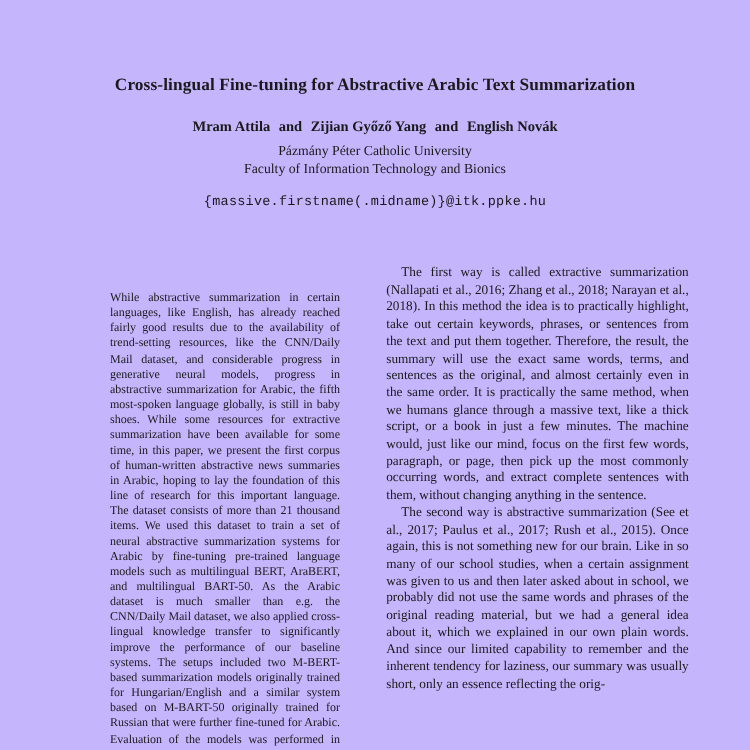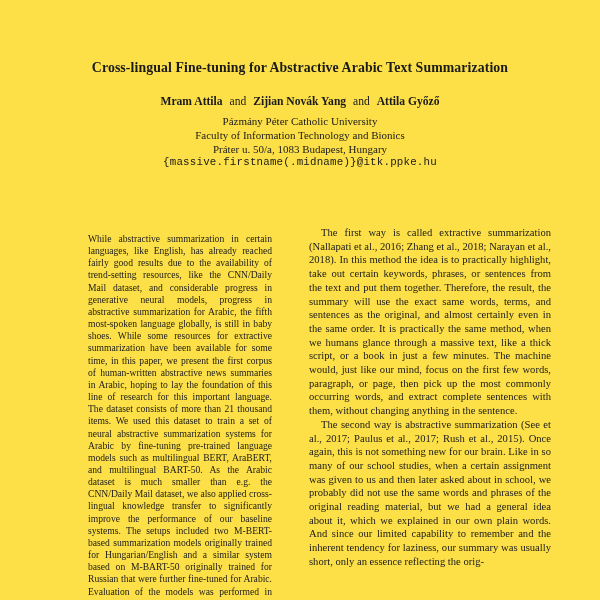--- a/index.html
+++ b/index.html
@@ -3,35 +3,35 @@
 <meta charset="utf-8">
 <style>
   * { margin: 0; padding: 0; box-sizing: border-box; }
   html, body {
     width: 600px; height: 600px;
     background: #ffffff;
     overflow: hidden;
     font-family: "Liberation Serif", serif;
     color: #1a1a1a;
   }
-  .page { position: relative; width: 600px; height: 600px; background: #fde047; }
+  .page { position: relative; width: 600px; height: 600px; background: #c4b5fd; }
 
   .title {
     position: absolute; top: 60px; left: 0; right: 0;
     text-align: center;
     font-size: 13.8px; font-weight: bold;
     letter-spacing: 0.1px;
   }
   .authors {
     position: absolute; top: 95px; left: 0; right: 0;
     text-align: center;
     font-size: 11.6px;
   }
   .authors .author { font-weight: bold; }
-  .authors .and { font-weight: normal; margin: 0 4px; text-align: center; }
+  .authors .and { font-weight: bold; margin: 0 4px; text-align: center; }
 
   .affil-line {
     position: absolute; left: 0; right: 0;
     text-align: center;
     font-size: 11px;
   }
   .affil-1 { top: 115px; }
   .affil-2 { top: 129px; }
   .affil-3 { top: 143px; }
   .email {
@@ -48,47 +48,46 @@
     font-size: 11.5px; font-weight: bold;
   }
   .abstract-text {
     position: absolute; top: 233px; left: 88px; width: 184px;
     font-size: 9.6px;
     line-height: 12.15px;
     text-align: justify;
   }
 
   .body-col {
-    position: absolute; top: 226px; left: 309px; width: 242px;
+    position: absolute; top: 212px; left: 309px; width: 242px;
     font-size: 10.6px;
     line-height: 13.7px;
     text-align: justify;
   }
   .body-col p { text-indent: 12px; margin: 0; }
 </style>
 </head>
 <body>
 
 <div class="page">
 
   <h1 class="title">Cross-lingual Fine-tuning for Abstractive Arabic Text Summarization</h1>
 
   <div class="authors">
     <span class="author">Mram Attila</span>
     <span class="and">and</span>
-    <span class="author">Zijian Novák Yang</span>
+    <span class="author">Zijian Győző Yang</span>
     <span class="and">and</span>
-    <span class="author">Attila Győző</span>
+    <span class="author">English Novák</span>
   </div>
 
   <div class="affil-line affil-2">Faculty of Information Technology and Bionics</div>
 
   <div class="affil-line affil-1">Pázmány Péter Catholic University</div>
 
-  <div class="affil-line affil-3">Práter u. 50/a, 1083 Budapest, Hungary</div>
 
   <div class="email">{massive.firstname(.midname)}@itk.ppke.hu</div>
 
 
   <div class="abstract-text">While abstractive summarization in certain languages, like English, has already reached fairly good results due to the availability of trend-setting resources, like the CNN/Daily Mail dataset, and considerable progress in generative neural models, progress in abstractive summarization for Arabic, the fifth most-spoken language globally, is still in baby shoes. While some resources for extractive summarization have been available for some time, in this paper, we present the first corpus of human-written abstractive news summaries in Arabic, hoping to lay the foundation of this line of research for this important language. The dataset consists of more than 21 thousand items. We used this dataset to train a set of neural abstractive summarization systems for Arabic by fine-tuning pre-trained language models such as multilingual BERT, AraBERT, and multilingual BART-50. As the Arabic dataset is much smaller than e.g. the CNN/Daily Mail dataset, we also applied cross-lingual knowledge transfer to significantly improve the performance of our baseline systems. The setups included two M-BERT-based summarization models originally trained for Hungarian/English and a similar system based on M-BART-50 originally trained for Russian that were further fine-tuned for Arabic. Evaluation of the models was performed in terms</div>
 
   <div class="body-col">
     <p>The first way is called extractive summarization (Nallapati et al., 2016; Zhang et al., 2018; Narayan et al., 2018). In this method the idea is to practically highlight, take out certain keywords, phrases, or sentences from the text and put them together. Therefore, the result, the summary will use the exact same words, terms, and sentences as the original, and almost certainly even in the same order. It is practically the same method, when we humans glance through a massive text, like a thick script, or a book in just a few minutes. The machine would, just like our mind, focus on the first few words, paragraph, or page, then pick up the most commonly occurring words, and extract complete sentences with them, without changing anything in the sentence.</p>
     <p>The second way is abstractive summarization (See et al., 2017; Paulus et al., 2017; Rush et al., 2015). Once again, this is not something new for our brain. Like in so many of our school studies, when a certain assignment was given to us and then later asked about in school, we probably did not use the same words and phrases of the original reading material, but we had a general idea about it, which we explained in our own plain words. And since our limited capability to remember and the inherent tendency for laziness, our summary was usually short, only an essence reflecting the orig-</p>
   </div>

